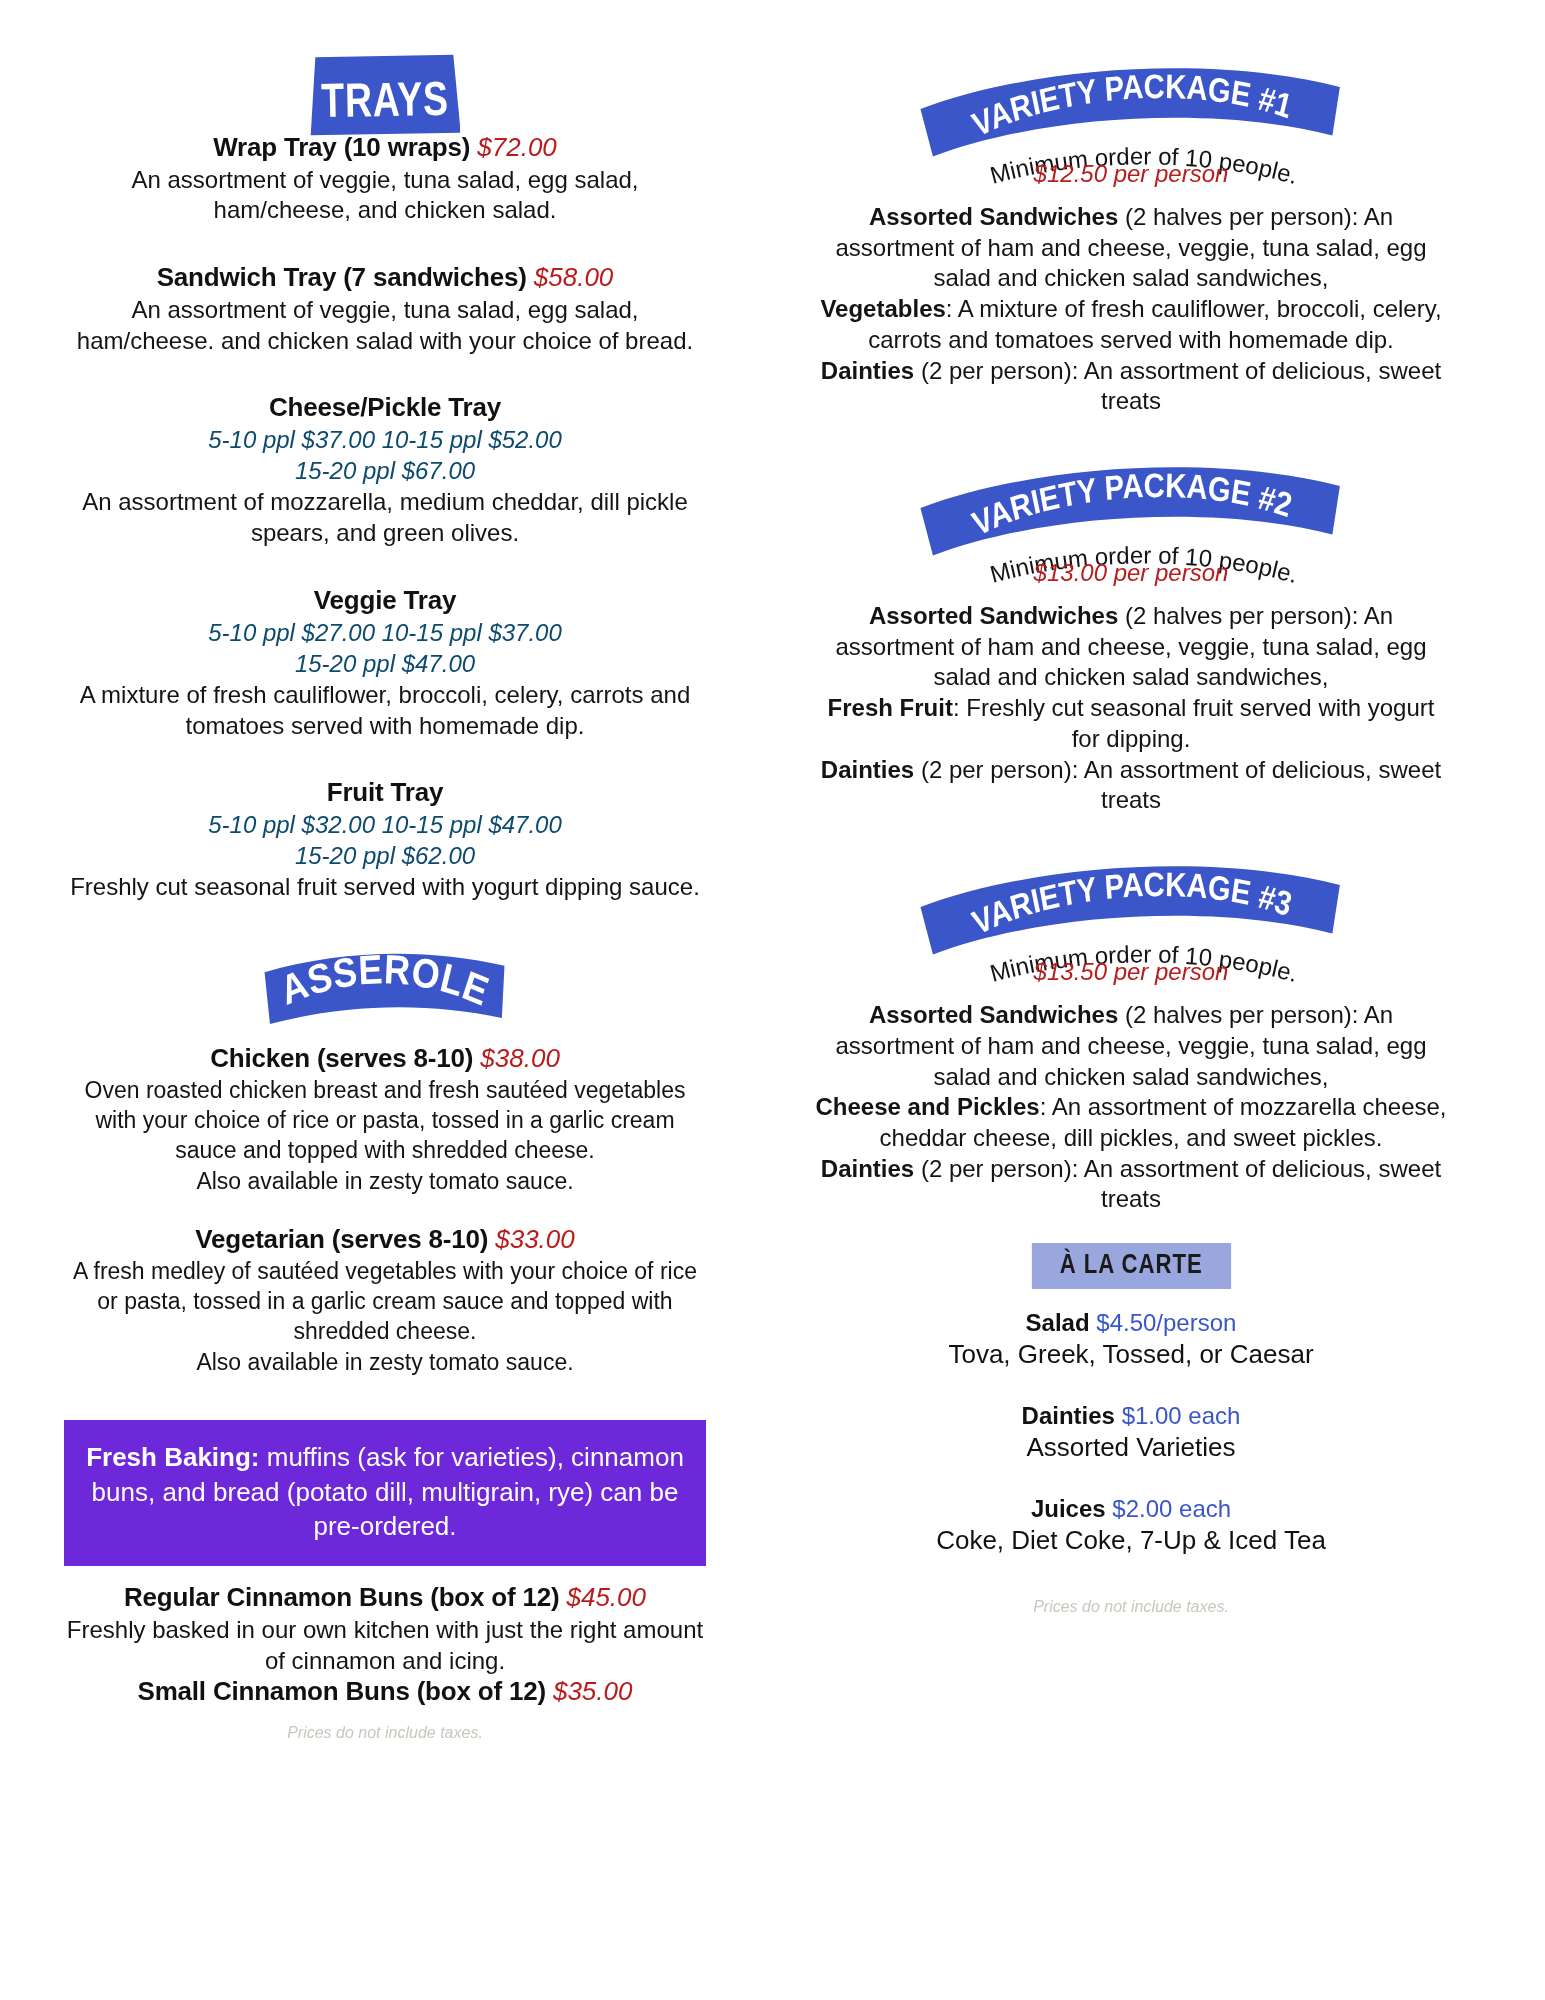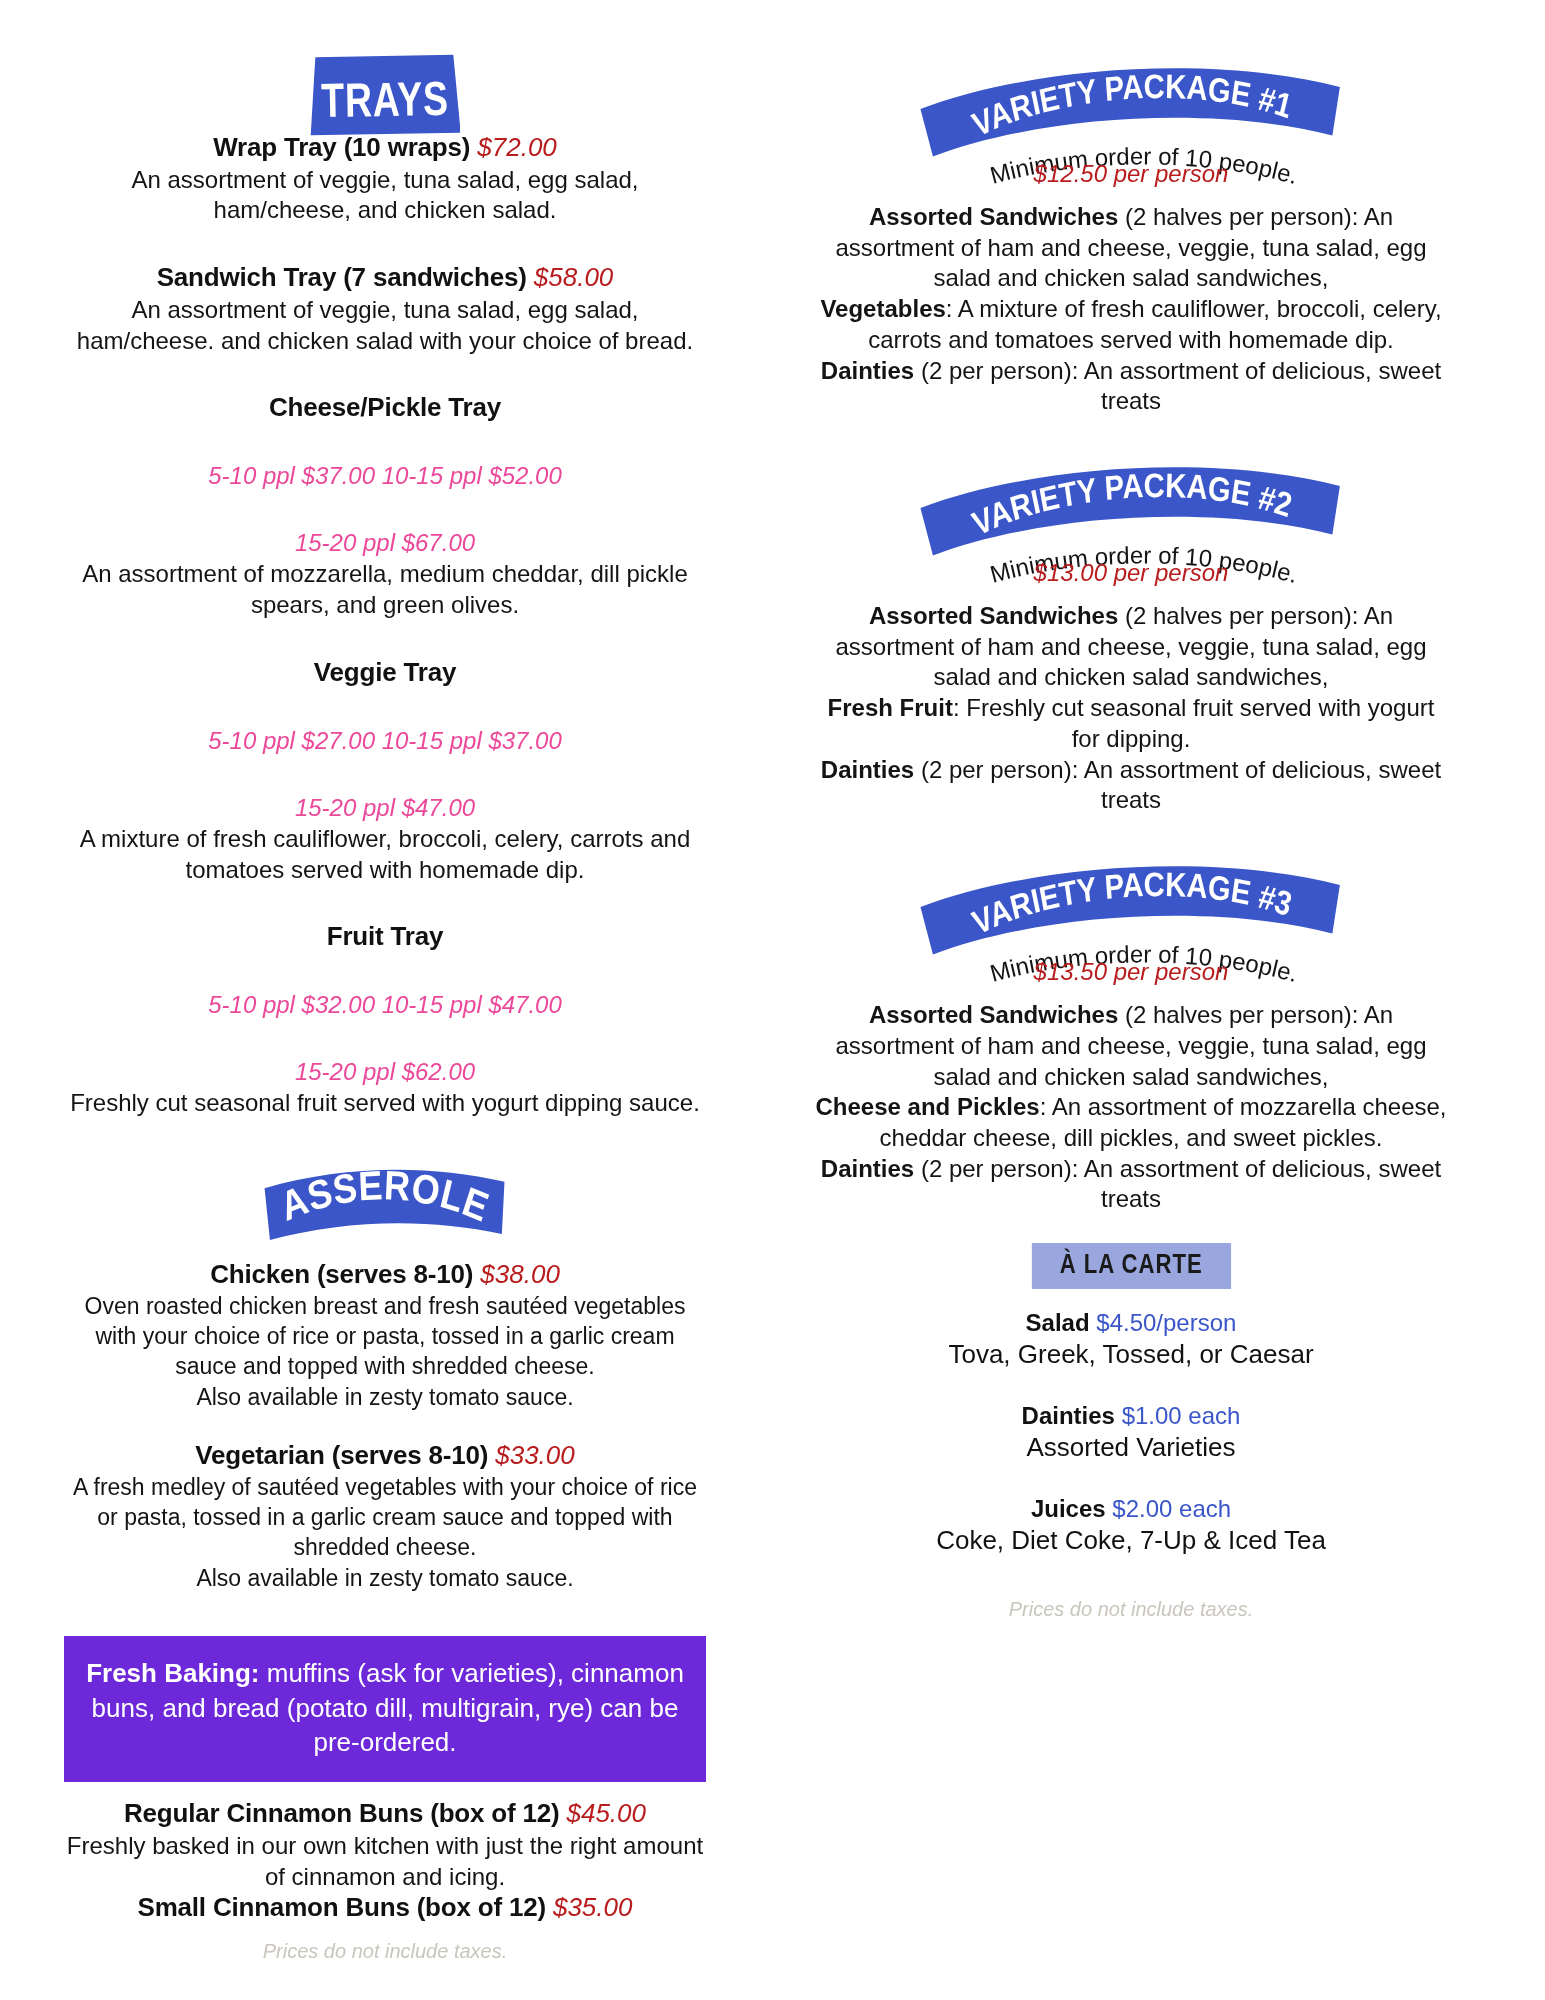--- a/index.html
+++ b/index.html
@@ -41,26 +41,25 @@
     color:#111;
     letter-spacing:-.2px;
   }
   .price{
     color:#b91c1c;
     font-style:italic;
     font-weight:400;
     letter-spacing:0px;
   }
   .price-line{
-    color:#ec4899;
+    color:#0c4a6e;
     font-style:italic;
     font-size:24px;
     line-height:1.3;
     font-weight:500;
-    margin-top:36px;
   }
   .desc{
     font-size:24px;
     line-height:1.28;
     color:#141414;
     margin-top:1px;
   }
   .desc-sm{
     font-size:23px;
     line-height:1.30;
@@ -94,21 +93,21 @@
     padding:7px 34px 9px 34px;
     line-height:1.1;
     transform:scaleX(.82);
   }
   .badge-row{text-align:center;}
 
   .footnote{
     text-align:center;
     color:#c9c6bd;
     font-style:italic;
-    font-size:20px;
+    font-size:16px;
     font-weight:500;
   }
 
   
   .pkg-head{
     position:relative;
     height:150px;
     margin-bottom:2px;
   }
   .pkg-head svg{position:absolute;left:50%;transform:translateX(-50%);top:0;}

